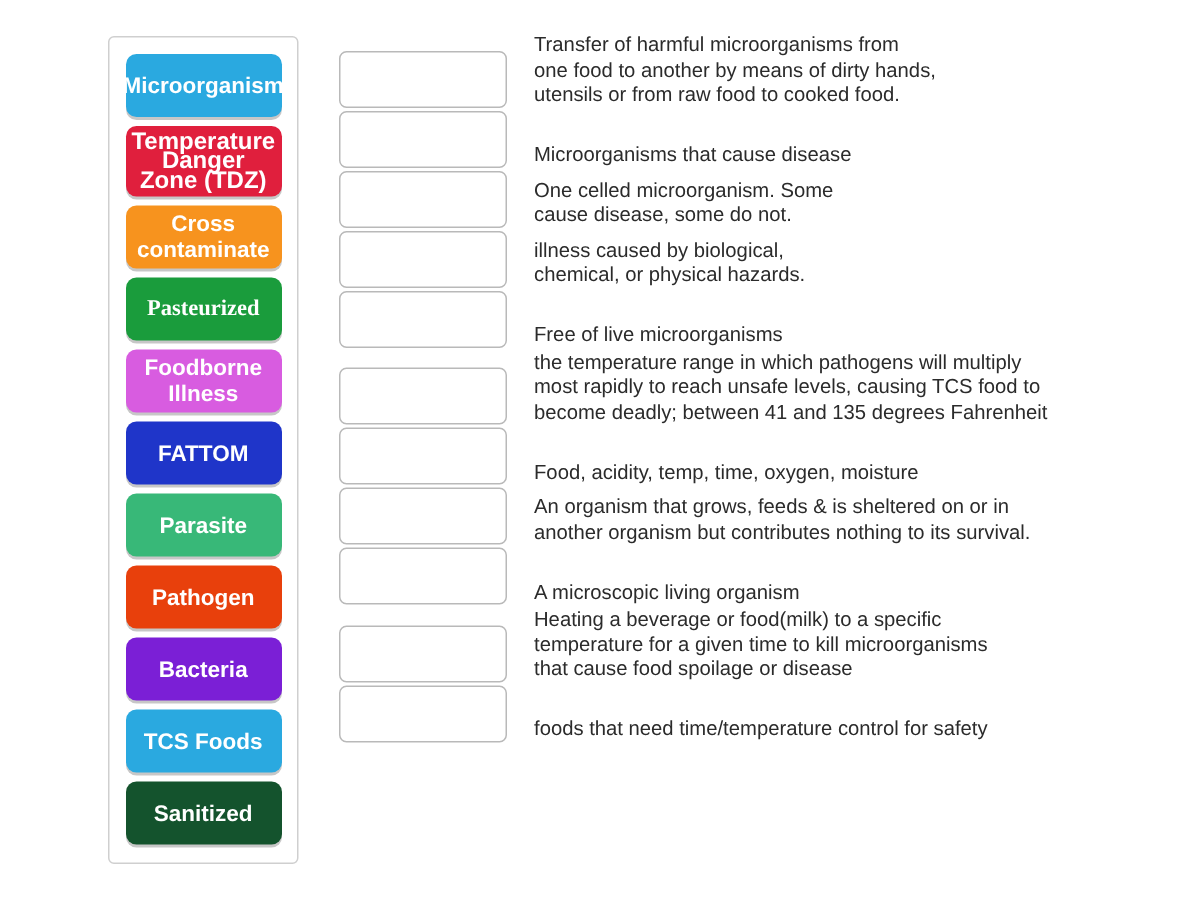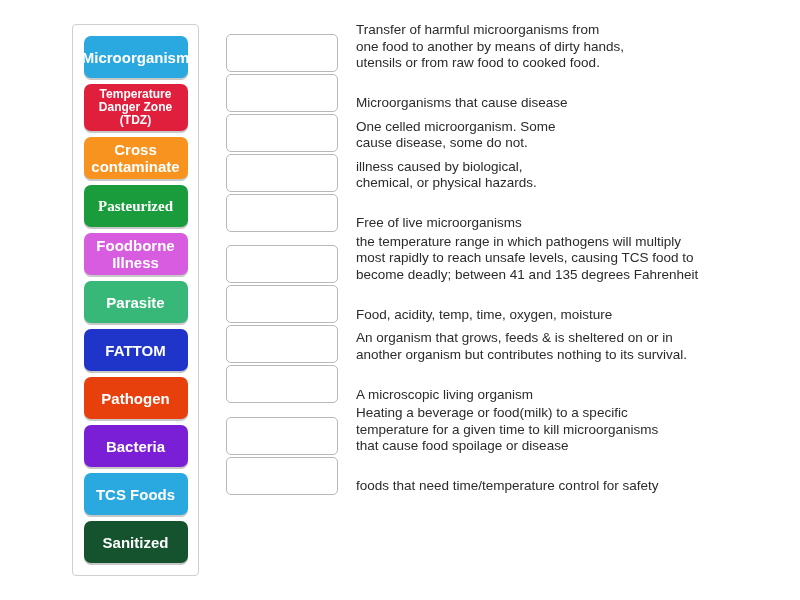--- a/index.html
+++ b/index.html
@@ -42,21 +42,21 @@
     font-weight: bold;
     font-size: 15px;
     line-height: 17px;
     padding: 4px 5px;
     box-sizing: border-box;
     cursor: move;
     box-shadow: 0 2px 0 rgba(0,0,0,0.22);
     user-select: none;
   }
   .tile.small {
-    font-size: 12px;
+    font-size: 16px;
     line-height: 13px;
   }
 
   
   .answers {
     position: absolute;
     left: 226px;
     top: 22px;
     width: 560px;
   }
@@ -89,22 +89,22 @@
 
   <div class="tiles-panel" id="tiles-panel">
       <div class="tile" style="background: rgb(42, 169, 224); white-space: pre-line;">Microorganism</div>
       <div class="tile small" style="background: rgb(224, 31, 61); white-space: pre-line;">Temperature
 Danger Zone (TDZ)</div>
       <div class="tile" style="background: rgb(247, 147, 30); white-space: pre-line;">Cross
 contaminate</div>
       <div class="tile" style="background: rgb(26, 156, 60); white-space: pre-line; font-family: Liberation Serif, serif;">Pasteurized</div>
       <div class="tile" style="background: rgb(216, 92, 224); white-space: pre-line;">Foodborne
 Illness</div>
+      <div class="tile" style="background: rgb(31, 53, 201); white-space: pre-line;">FATTOM</div>
       <div class="tile" style="background: rgb(56, 184, 120); white-space: pre-line;">Parasite</div>
-      <div class="tile" style="background: rgb(31, 53, 201); white-space: pre-line;">FATTOM</div>
       <div class="tile" style="background: rgb(232, 64, 12); white-space: pre-line;">Pathogen</div>
       <div class="tile" style="background: rgb(123, 31, 214); white-space: pre-line;">Bacteria</div>
       <div class="tile" style="background: rgb(42, 169, 224); white-space: pre-line;">TCS Foods</div>
       <div class="tile" style="background: #14532d; white-space: pre-line;">Sanitized</div>
     </div>
 
   <div class="answers" id="answers-list">
       <div class="answer-row">
         <div class="drop-slot"></div>
         <div class="answer-text">Transfer of harmful microorganisms from

